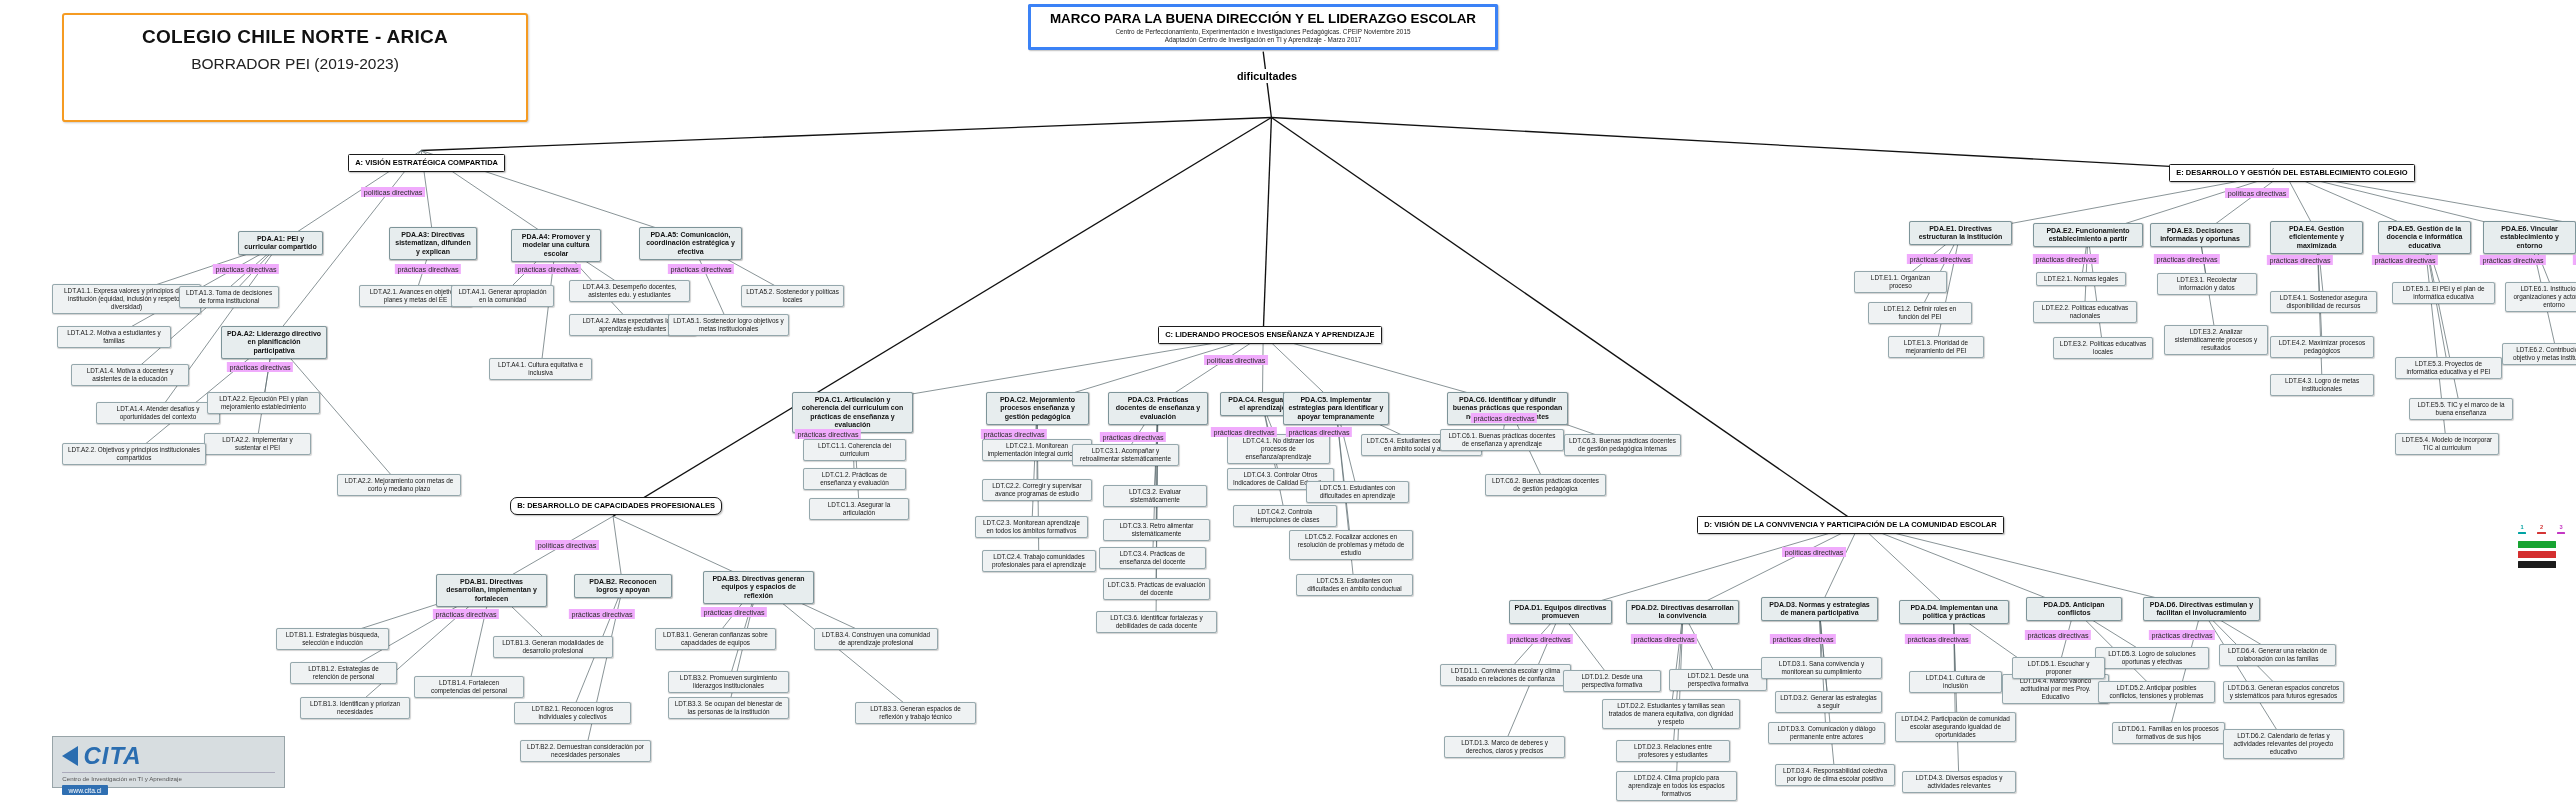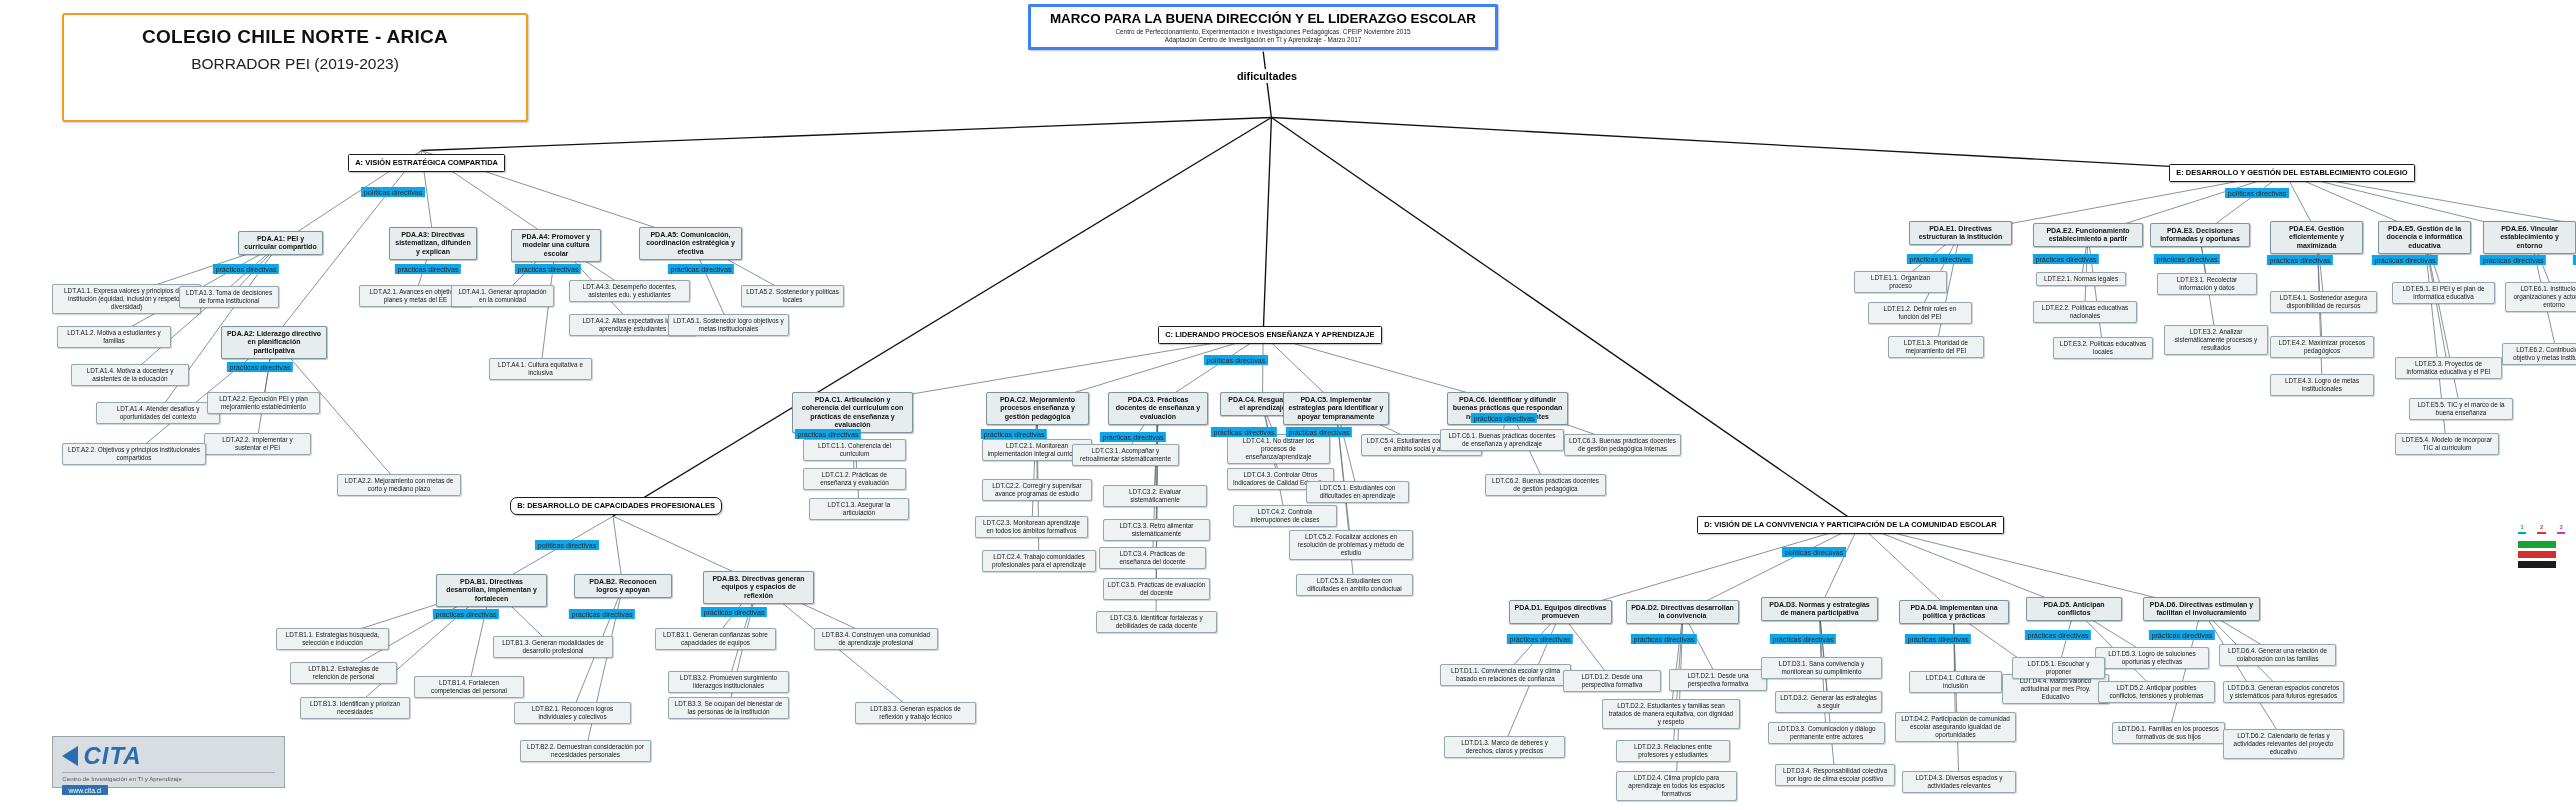--- a/index.html
+++ b/index.html
@@ -7,21 +7,21 @@
   .canvas{position:relative;width:2701px;height:811px;background:#ffffff;overflow:hidden}
   #edges{position:absolute;left:0;top:0;z-index:1}
   #nodes{position:absolute;left:0;top:0;width:100%;height:100%;z-index:2}
   #nodes > div{position:absolute}
   .dim{background:#fff;border:1.3px solid #1b1b1b;border-radius:1.5px;padding:3.6px 6.2px;font-weight:bold;
        font-size:7.5px;line-height:1.15;text-align:center;box-shadow:1px 1px 1.5px rgba(0,0,0,.25);white-space:nowrap}
   .pol{background:#e7edee;border:0.7px solid #7d9499;border-radius:2.1px;padding:2.6px 4.1px;font-weight:bold;
        font-size:7px;line-height:1.22;text-align:center;color:#111;box-shadow:0.5px 0.5px 1px rgba(0,0,0,.25)}
   .prac{background:#eff2f3;border:0.5px solid #94a7ac;border-radius:2.1px;padding:2.1px 3.6px;
        font-size:6.4px;line-height:1.22;text-align:center;color:#151515;box-shadow:0.5px 0.5px 1px rgba(0,0,0,.18)}
-  .lbl{transform:translate(-50%,-50%);background:#0ea5e9;padding:0.5px 2.6px;font-size:7.2px;color:#2b2b2b;
+  .lbl{transform:translate(-50%,-50%);background:#f0abfc;padding:0.5px 2.6px;font-size:7.2px;color:#2b2b2b;
        white-space:nowrap;z-index:3}
   .school-card{position:absolute;left:62px;top:13px;width:466px;height:109px;background:#fff;
        border:2.6px solid #f59b22;border-radius:3.1px;z-index:4;text-align:center;padding-top:11.3px;
        box-shadow:1px 1px 2.1px rgba(0,0,0,.2)}
   .sc1{font-size:19px;font-weight:bold;letter-spacing:0.3px;color:#111}
   .sc2{font-size:15.5px;color:#222;margin-top:7.2px}
   .sc3{font-size:18px;font-weight:bold;color:#111;margin-top:7.2px}
   .title-box{position:absolute;left:1028px;top:4.1px;width:470px;background:#fff;border:3px solid #3b82f6;
        border-radius:1.5px;z-index:4;text-align:center;padding:4.1px 5.2px;box-shadow:1px 1px 1.5px rgba(0,0,0,.25)}
   .t1{font-size:13.4px;font-weight:bold;color:#000}

